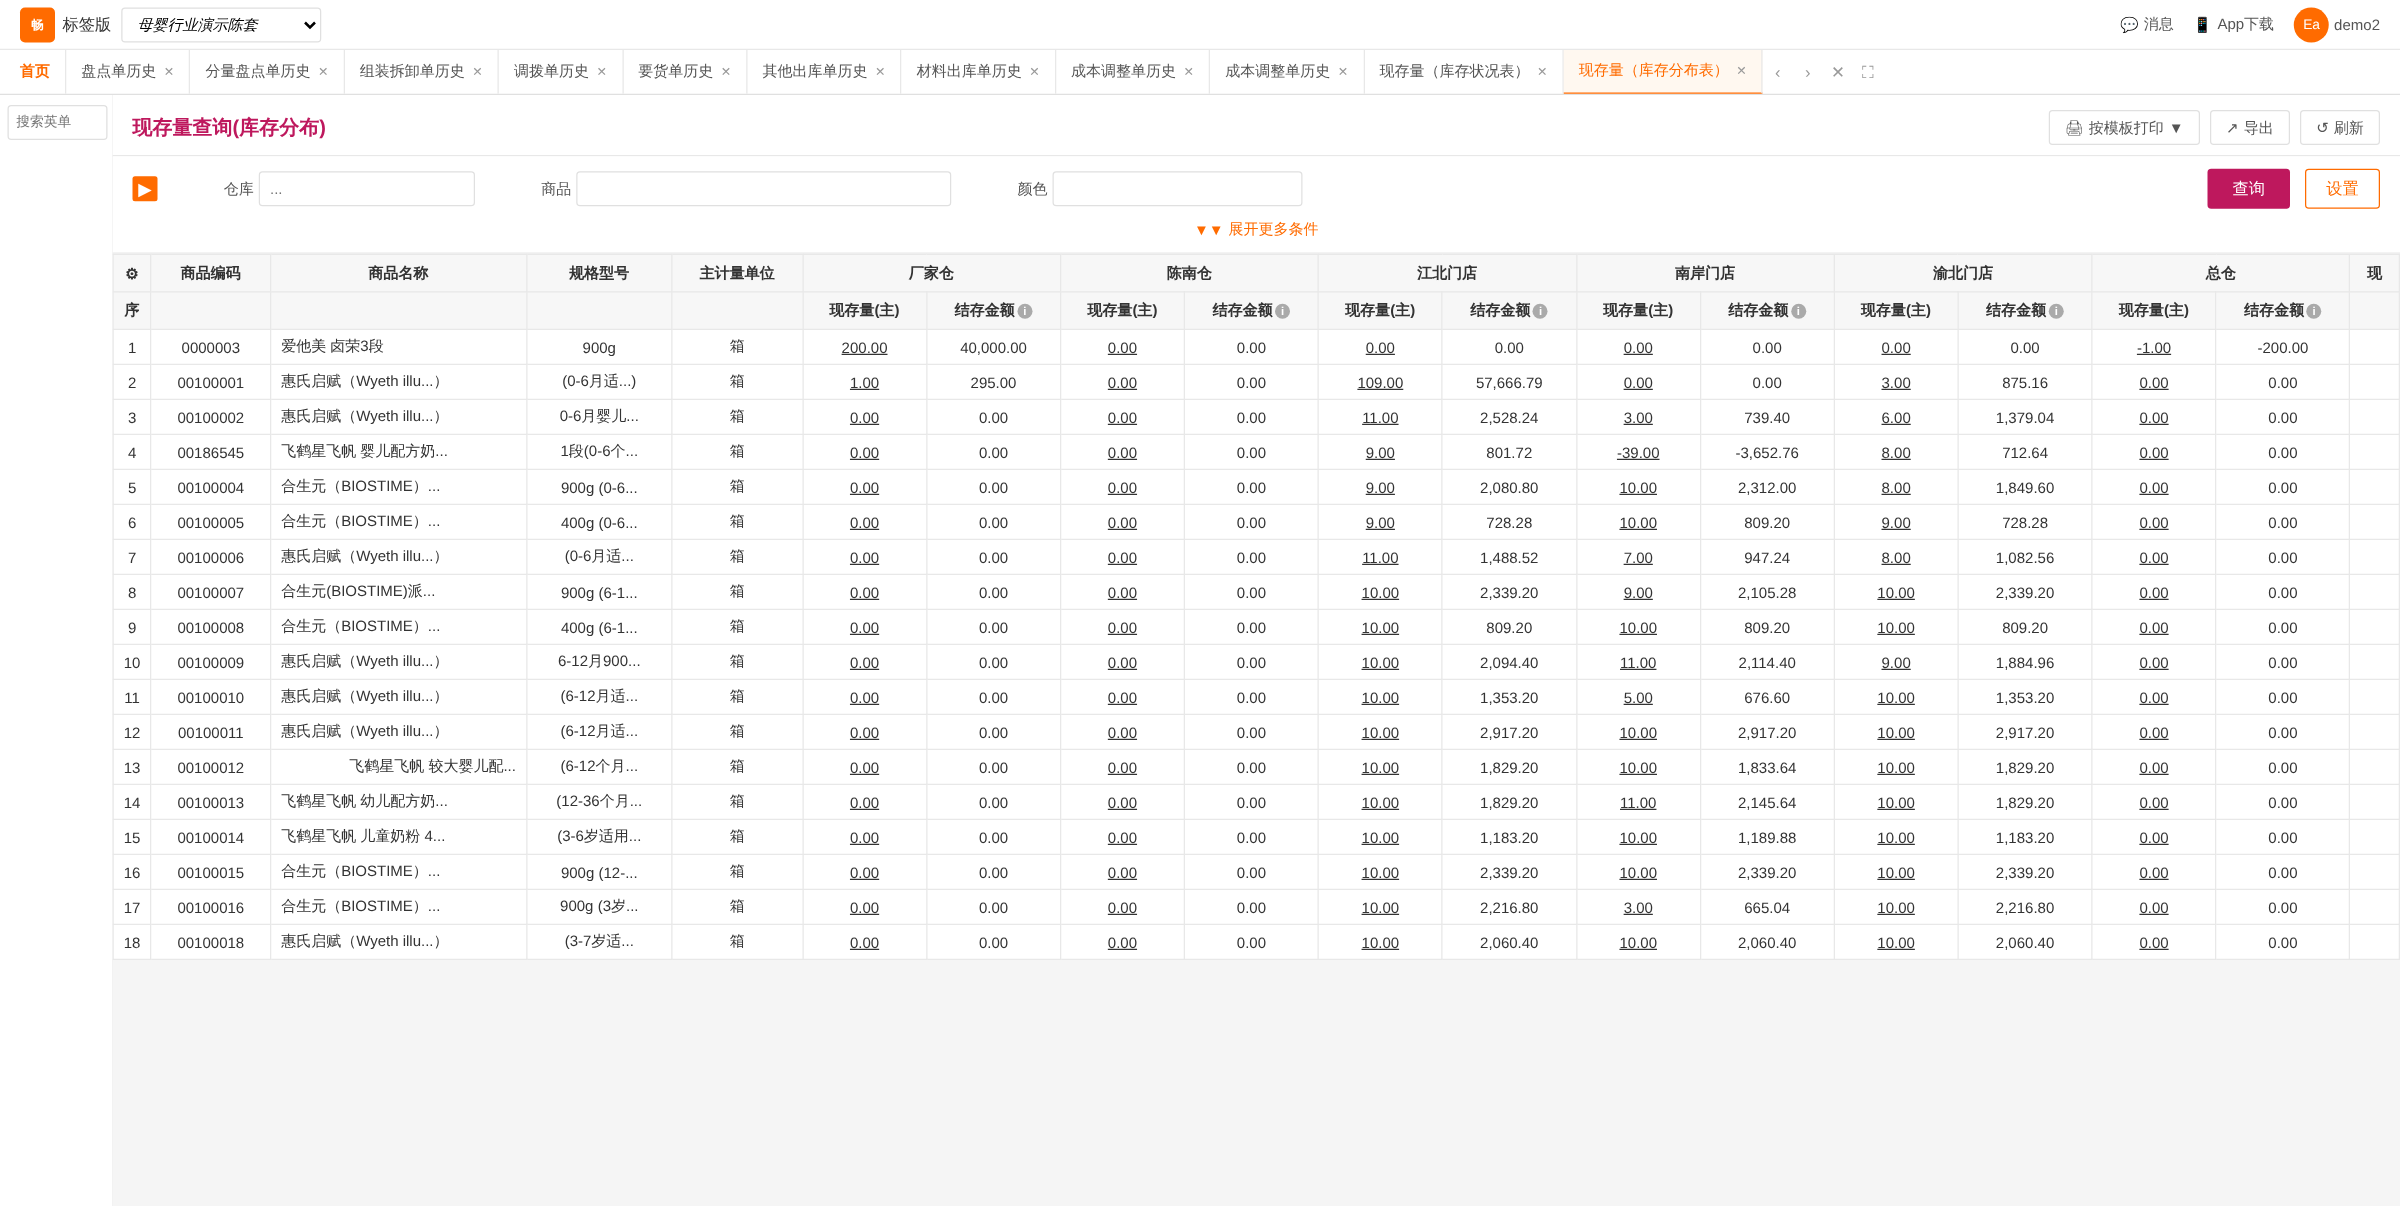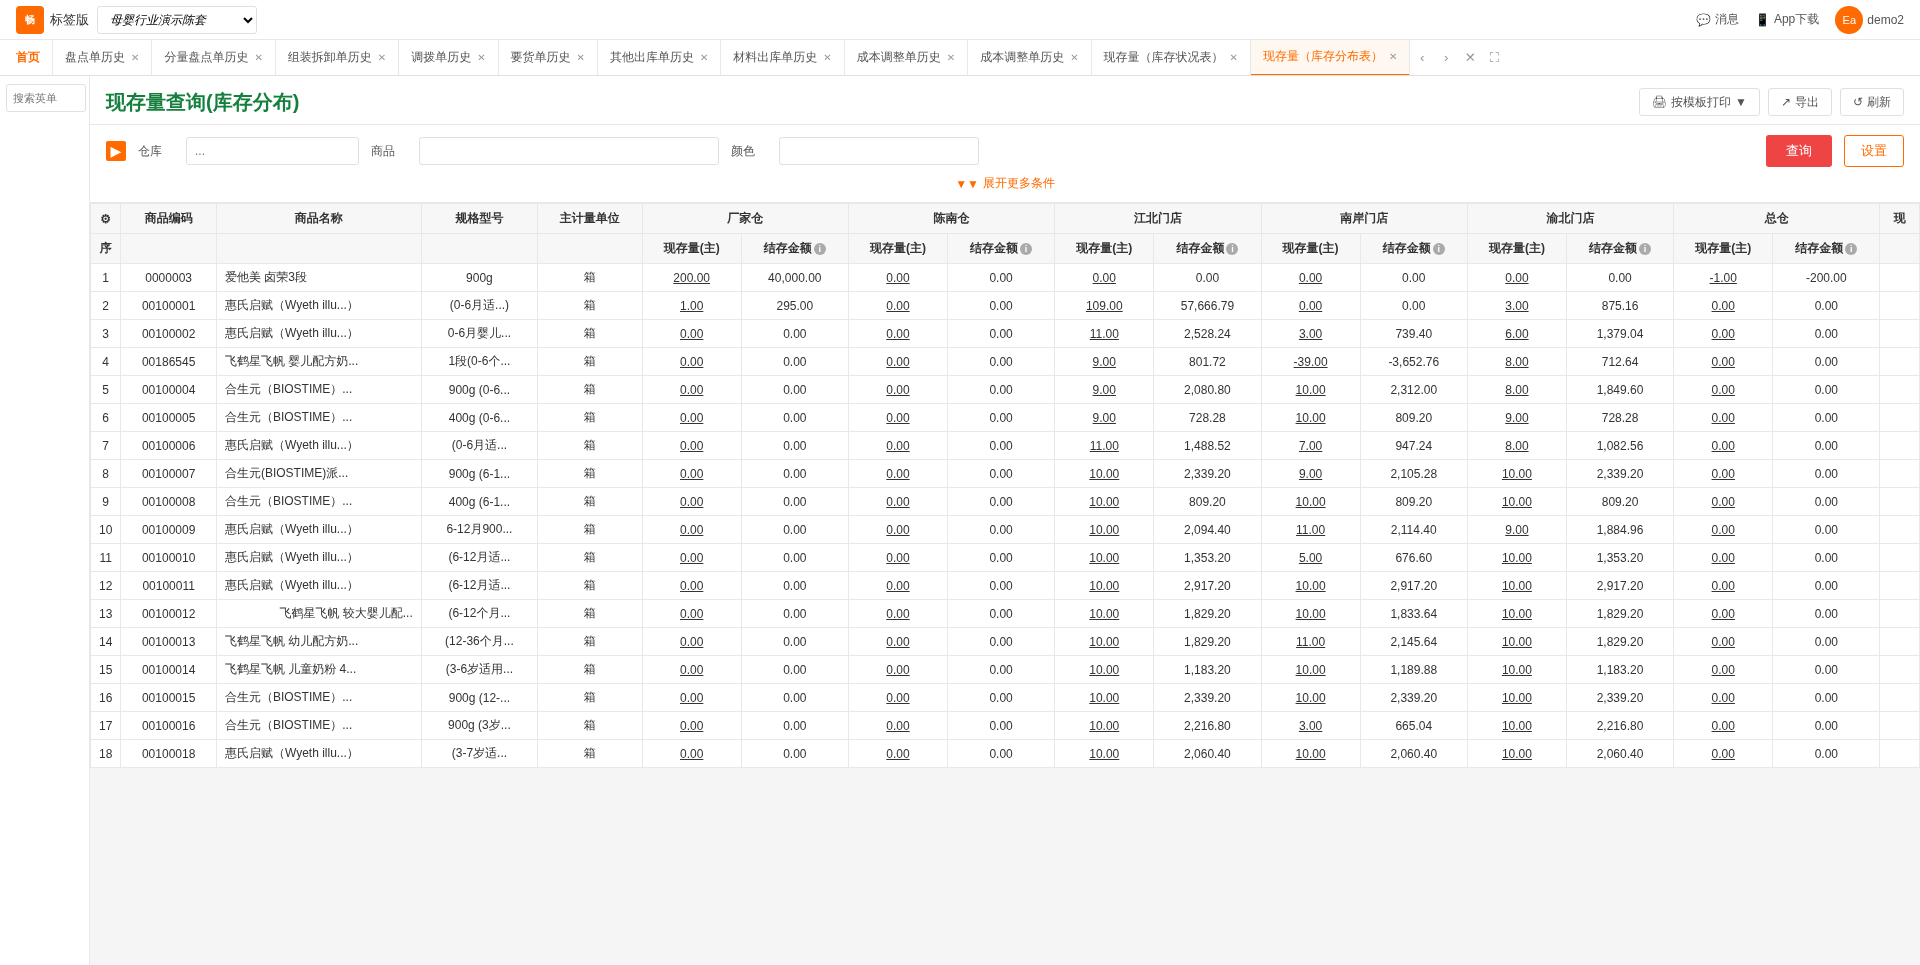--- a/index.html
+++ b/index.html
@@ -104,21 +104,21 @@
 
     
     .page-header {
       padding: 12px 16px 8px;
       background: #fff;
       border-bottom: 1px solid #e8e8e8;
       display: flex;
       align-items: center;
       justify-content: space-between;
     }
-    .page-title { font-size: 20px; font-weight: bold; color: #15803d; }
+    .page-title { font-size: 16px; font-weight: bold; color: #be185d; }
     .page-actions { display: flex; gap: 8px; align-items: center; }
     .btn-action {
       height: 28px;
       padding: 0 12px;
       border: 1px solid #e0e0e0;
       border-radius: 3px;
       background: #fff;
       cursor: pointer;
       font-size: 12px;
       color: #555;
@@ -127,37 +127,37 @@
       gap: 4px;
     }
 
     
     .filter-area {
       background: #fff;
       padding: 10px 16px;
       border-bottom: 1px solid #e8e8e8;
     }
     .filter-row { display: flex; align-items: center; gap: 12px; flex-wrap: wrap; }
-    .filter-item { display: flex; align-items: center; gap: 24px; }
+    .filter-item { display: flex; align-items: center; gap: 4px; margin-left: 41px; }
     .filter-label { font-size: 12px; color: #555; white-space: nowrap; }
     .filter-input {
       height: 28px;
       border: 1px solid #e0e0e0;
       border-radius: 3px;
       padding: 0 8px;
       font-size: 12px;
       outline: none;
       min-width: 80px;
     }
     .filter-input-wide { min-width: 300px; }
     .filter-toggle { display: flex; align-items: center; gap: 4px; color: #ff6b00; cursor: pointer; font-size: 12px; }
     .btn-query {
       height: 32px;
       padding: 0 20px;
-      background: #ef4444;
+      background: #be185d;
       color: white;
       border: none;
       border-radius: 3px;
       cursor: pointer;
       font-size: 13px;
     }
     .btn-setting {
       height: 32px;
       padding: 0 16px;
       background: white;

